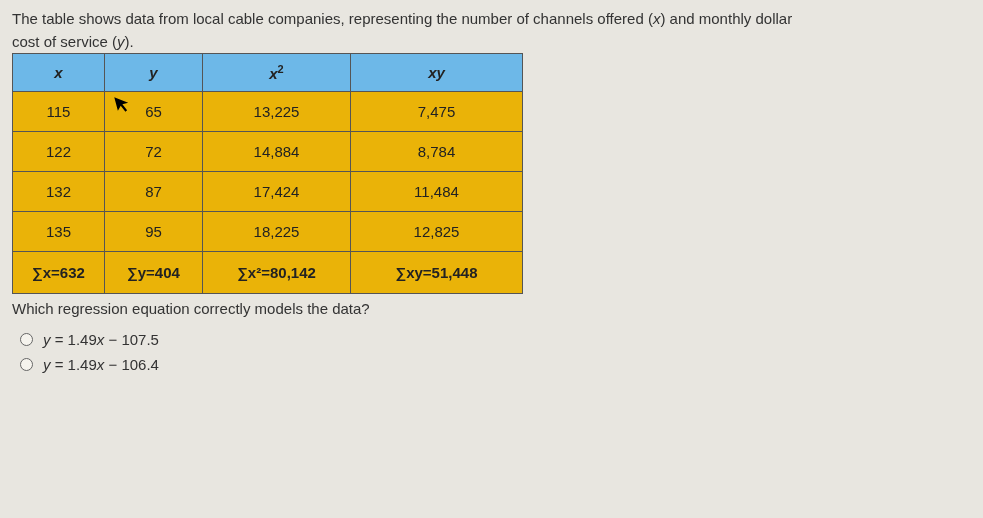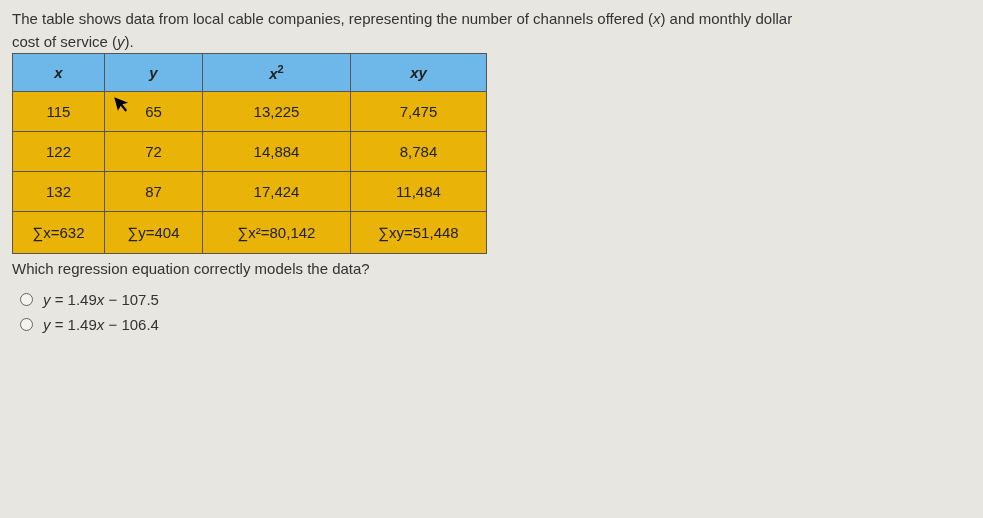--- a/index.html
+++ b/index.html
@@ -33,25 +33,26 @@
       font-weight: bold;
       height: 38px;
       font-style: italic;
     }
     .data-table td {
       background: #eab308;
       height: 40px;
     }
     .data-table tfoot td {
       height: 42px;
+      font-weight: bold;
     }
     .col-x { width: 92px; }
     .col-y { width: 98px; }
     .col-x2 { width: 148px; }
-    .col-xy { width: 136px; }
+    .col-xy { width: 172px; }
     .sup { font-size: 11px; vertical-align: super; font-style: normal; }
     .cursor {
       position: absolute;
       top: 94px;
       left: 116px;
       font-size: 18px;
       color: #000;
       transform: rotate(-15deg);
       pointer-events: none;
     }
@@ -108,20 +109,26 @@
       <td>72</td>
       <td>14,884</td>
       <td>8,784</td>
     </tr>
     <tr>
       <td>132</td>
       <td>87</td>
       <td>17,424</td>
       <td>11,484</td>
     </tr>
+    <tr>
+      <td>135</td>
+      <td>95</td>
+      <td>18,225</td>
+      <td>12,825</td>
+    </tr>
   </tbody>
   <tfoot>
     <tr>
       <td>∑x=632</td>
       <td>∑y=404</td>
       <td>∑x²=80,142</td>
       <td>∑xy=51,448</td>
     </tr>
   </tfoot>
 </table>

